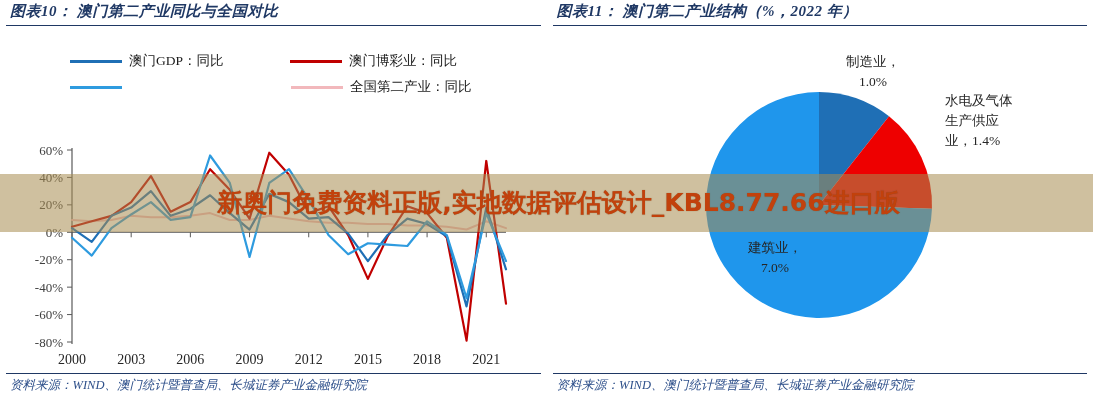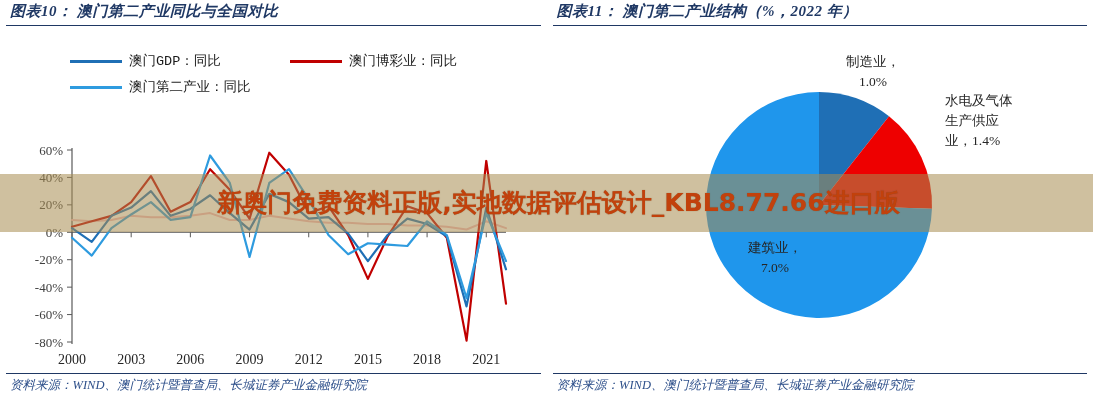--- a/index.html
+++ b/index.html
@@ -95,21 +95,21 @@
   .legend-item.i3 { width: 200px; }
   .swatch {
     width: 52px;
     height: 3px;
     margin-right: 7px;
     flex: none;
   }
   .legend-label {
     font-size: 13.5px;
     color: #1a1a1a;
-    font-family: Liberation Mono, monospace;
+    font-family: Liberation Serif, serif;
   }
 
   
   .chart-wrap {
     position: absolute;
     left: 0;
     top: 120px;
     width: 546px;
     height: 250px;
   }
@@ -172,21 +172,24 @@
           <span class="legend-label">澳门GDP：同比</span>
         </div>
         <div class="legend-item i1">
           <span class="swatch" style="background:#c00000"></span>
           <span class="legend-label">澳门博彩业：同比</span>
         </div>
       </div>
       <div class="legend-row">
         <div class="legend-item i2">
           <span class="swatch" style="background:#2e9bdf"></span>
-          <span class="legend-label">澳门第二产业：同比</span>
+        </div>
+        <div class="legend-item i3">
+          <span class="swatch" style="background:#f2b8bc"></span>
+          <span class="legend-label">全国第二产业：同比</span>
         </div>
       </div>
     </div>
 
     <div class="chart-wrap">
       <svg class="chart-svg" id="line-chart" width="546" height="250" viewBox="0 0 546 250">
           <line x1="67" y1="30" x2="72" y2="30" stroke="#595959" stroke-width="1"></line>
           <text x="63" y="34.5" text-anchor="end" font-family="&quot;Liberation Serif&quot;, serif" font-size="13" fill="#404040">60%</text>
           <line x1="67" y1="57.428571428571445" x2="72" y2="57.428571428571445" stroke="#595959" stroke-width="1"></line>
           <text x="63" y="61.928571428571445" text-anchor="end" font-family="&quot;Liberation Serif&quot;, serif" font-size="13" fill="#404040">40%</text>

